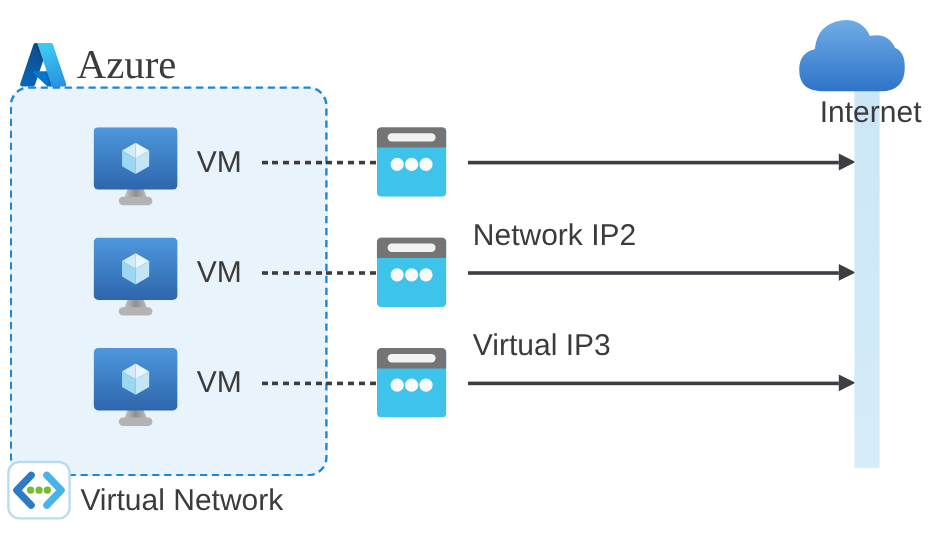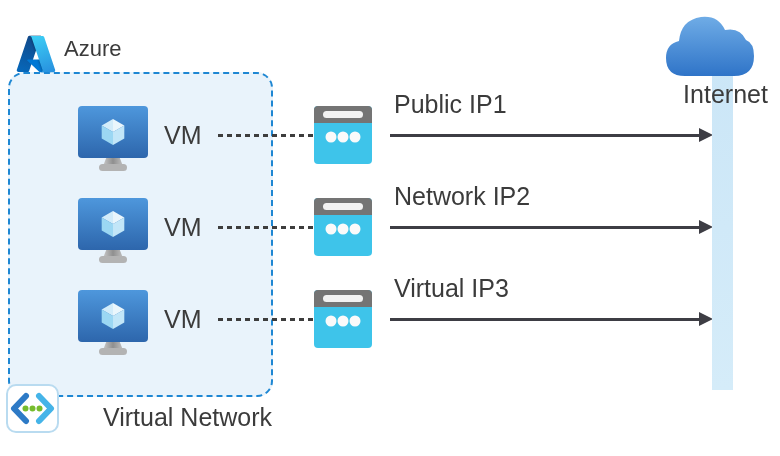--- a/index.html
+++ b/index.html
@@ -19,21 +19,21 @@
   .vnet-box {
     left: 8px; top: 72px;
     width: 265px; height: 325px;
     background: #e9f3fb;
     border: 2px dashed #1e87d3;
     border-radius: 16px;
   }
 
   
   .azure-logo { left: 15px; top: 32px; width: 42px; height: 44px; z-index: 5; }
-  .azure-title { left: 64px; top: 36px; font-size: 22px; z-index: 5; }
+  .azure-title { left: 64px; top: 36px; font-size: 34px; z-index: 5; font-family: Liberation Serif, serif; }
 
   
   .row { left: 0; top: 0; width: 780px; height: 66px; position: absolute; }
   .row1 { top: 102px; }
   .row2 { top: 194px; }
   .row3 { top: 286px; }
 
   .vm-icon { left: 78px; top: 4px; width: 70px; height: 66px; }
   .vm-label {
     left: 164px; top: 0; height: 66px;
@@ -68,21 +68,21 @@
 
   
   .vnet-icon {
     left: 6px; top: 384px; width: 53px; height: 49px;
     background: #ffffff;
     border: 2px solid #b9dbf0;
     border-radius: 10px;
     z-index: 6;
     display: flex; align-items: center; justify-content: center;
   }
-  .vnet-caption { left: 67px; top: 403px; font-size: 25px; z-index: 6; margin-left: 36px; }
+  .vnet-caption { left: 67px; top: 403px; font-size: 25px; z-index: 6; }
 </style>
 </head>
 <body>
 
 <div class="canvas">
 
   <div class="abs vnet-box"></div>
 
   <svg class="abs azure-logo" viewBox="0 0 96 96">
     <defs>
@@ -146,21 +146,20 @@
     <div class="abs label vm-label">VM</div>
     <div class="abs dash-connector"></div>
     <svg class="abs ip-icon" viewBox="0 0 58 58">
       <rect x="0" y="0" width="58" height="58" rx="4" fill="#3ec4ea"></rect>
       <path d="M4 0 h50 a4 4 0 0 1 4 4 v13 H0 V4 a4 4 0 0 1 4-4 Z" fill="#747474"></path>
       <rect x="9" y="5" width="40" height="7" rx="3.5" fill="#f2f2f2"></rect>
       <circle cx="17" cy="31" r="5.5" fill="#fafafa"></circle>
       <circle cx="29" cy="31" r="5.5" fill="#fafafa"></circle>
       <circle cx="41" cy="31" r="5.5" fill="#fafafa"></circle>
     </svg>
-    <div class="abs label ip-label">Public IP1</div>
     <div class="abs arrow-line"></div>
     <div class="abs arrow-head"></div>
   </div>
 
   <div class="row row2">
     <svg class="abs vm-icon" viewBox="0 0 70 66">
       <polygon points="29,50 41,50 45,60 25,60" fill="url(#stand1)"></polygon>
       <rect x="21" y="58" width="28" height="7" rx="3.5" fill="#b3b3b3"></rect>
       <rect x="0" y="0" width="70" height="52" rx="4" fill="url(#scr1)"></rect>
       <polygon points="35,13 46.3,19.5 35,26" fill="#eaf6fc"></polygon>

